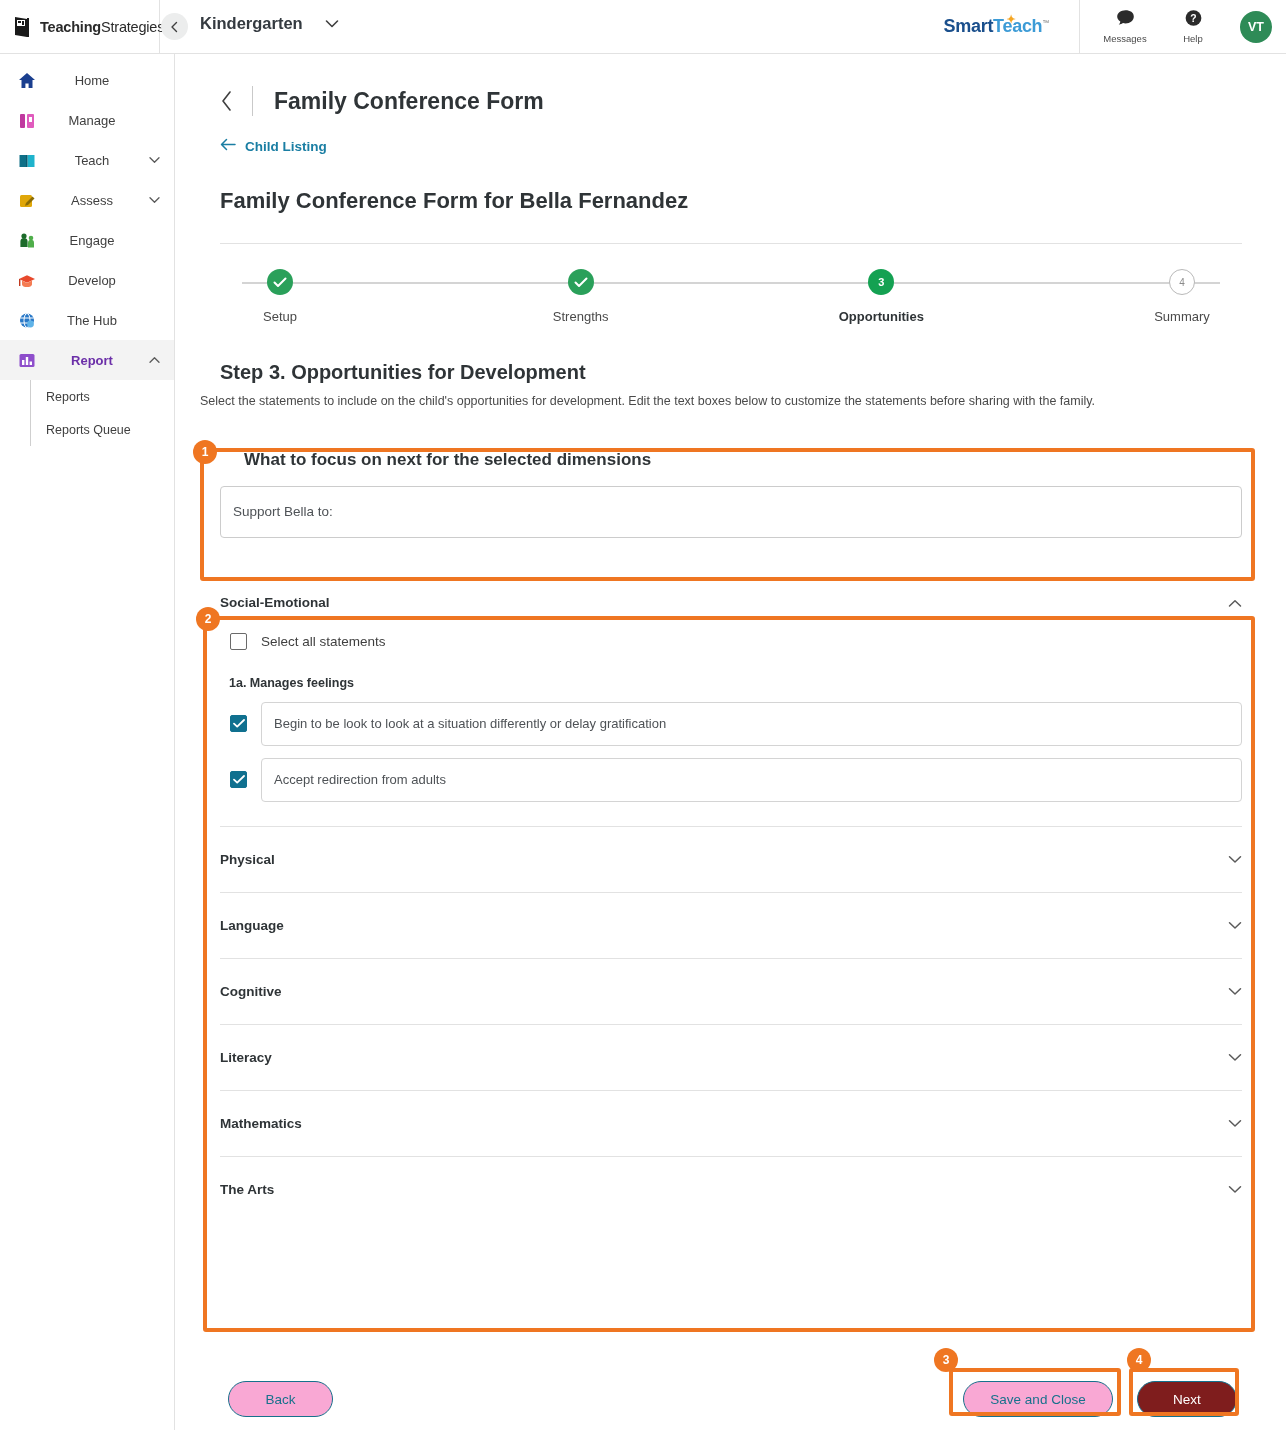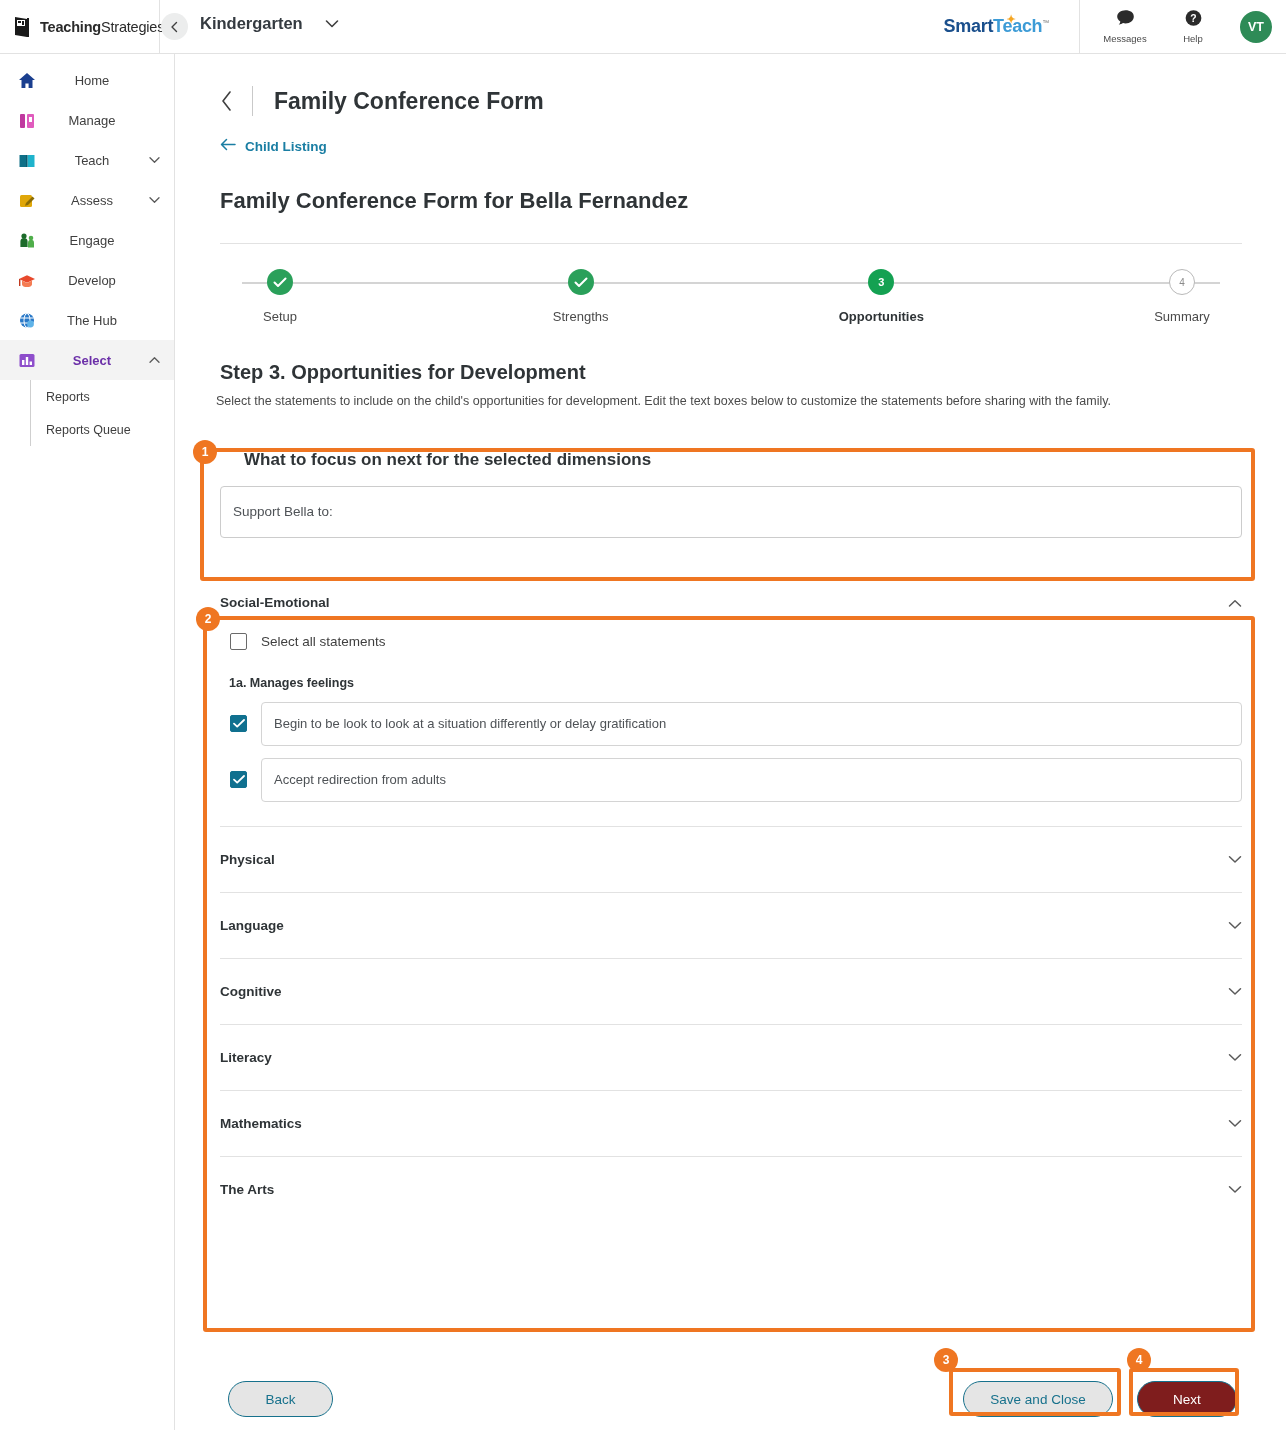--- a/index.html
+++ b/index.html
@@ -135,21 +135,21 @@
     display: flex; align-items: center; justify-content: center;
     font-size: 11px; font-weight: 700; color: #fff; z-index: 2; background:#fff;
   }
   .step-dot.done { background: #2aa05a; }
   .step-dot.current { background: #14a152; }
   .step-dot.todo { background: #ffffff; border: 1px solid #b9b9b9; color: #8a8a8a; font-weight:400; font-size:10px;}
   .step-label { font-size: 13px; color: #4a4a4a; margin-top: 14px; white-space: nowrap; }
   .step-label.bold { font-weight: 700; color: #2f3437; }
 
   .section-title { font-size: 20px; font-weight: 700; color: #2f3437; margin: 22px 0 0 44px; }
-  .section-sub { font-size: 12.5px; color: #4a4a4a; margin: 9px 44px 0 40px; line-height: 1.4; }
+  .section-sub { font-size: 12.5px; color: #4a4a4a; margin: 9px 44px 0 24px; line-height: 1.4; }
 
   
   .hl { position: absolute; border: 4px solid #ef7622; border-radius: 3px; pointer-events: none; z-index: 20;}
   .badge {
     position: absolute; width: 24px; height: 24px; border-radius: 50%;
     background: #ef7622; color: #fff; font-size: 12px; font-weight: 700;
     display: flex; align-items: center; justify-content: center; z-index: 21;
   }
 
   
@@ -193,21 +193,21 @@
     font-size: 13px; color: #4e5256; cursor: text;
   }
 
   
   .footer { position: absolute; left: 44px; right: 44px; top: 1315px; height: 60px; }
   .btn {
     height: 36px; border-radius: 20px; font-size: 13.5px;
     display: flex; align-items: center; justify-content: center; cursor: pointer;
     font-family: inherit;
   }
-  .btn-outline { background: #e5e5e5; border: 1.4px solid #17718c; color: #17718c; }
+  .btn-outline { background: #f9a8d4; border: 1.4px solid #17718c; color: #17718c; }
   .btn-solid { background: #7f1d1d; border: 1.4px solid #12718d; color: #fff; }
   .btn-back { position: absolute; left: 8px; top: 12px; width: 105px; }
   .btn-save { position: absolute; right: 129px; top: 12px; width: 150px; }
   .btn-next { position: absolute; right: 5px; top: 12px; width: 100px; }
 </style>
 </head>
 <body>
 
 <div class="app">
 
@@ -364,21 +364,21 @@
 
     <div class="nav-item active">
       <span class="ic">
         <svg width="18" height="17" viewBox="0 0 18 17">
             <rect x="1.5" y="2" width="15" height="13" rx="1.5" fill="#8e4ecb"></rect>
             <rect x="4" y="8" width="2.4" height="5" fill="#ffffff"></rect>
             <rect x="7.8" y="5" width="2.4" height="8" fill="#ffffff"></rect>
             <rect x="11.6" y="9.5" width="2.4" height="3.5" fill="#ffffff"></rect>
           </svg>
       </span>
-      <span class="txt">Select</span>
+      <span class="txt">Report</span>
       <span class="chev">
         <svg width="11" height="8" viewBox="0 0 11 8">
             <path d="M1 6.2 L5.5 1.8 L10 6.2" stroke="#5a5a5a" stroke-width="1.3" fill="none" stroke-linecap="round" stroke-linejoin="round"></path>
           </svg>
       </span>
     </div>
 
     <div class="subnav">
       <div class="subnav-item">Reports</div>
       <div class="subnav-item">Reports Queue</div>

